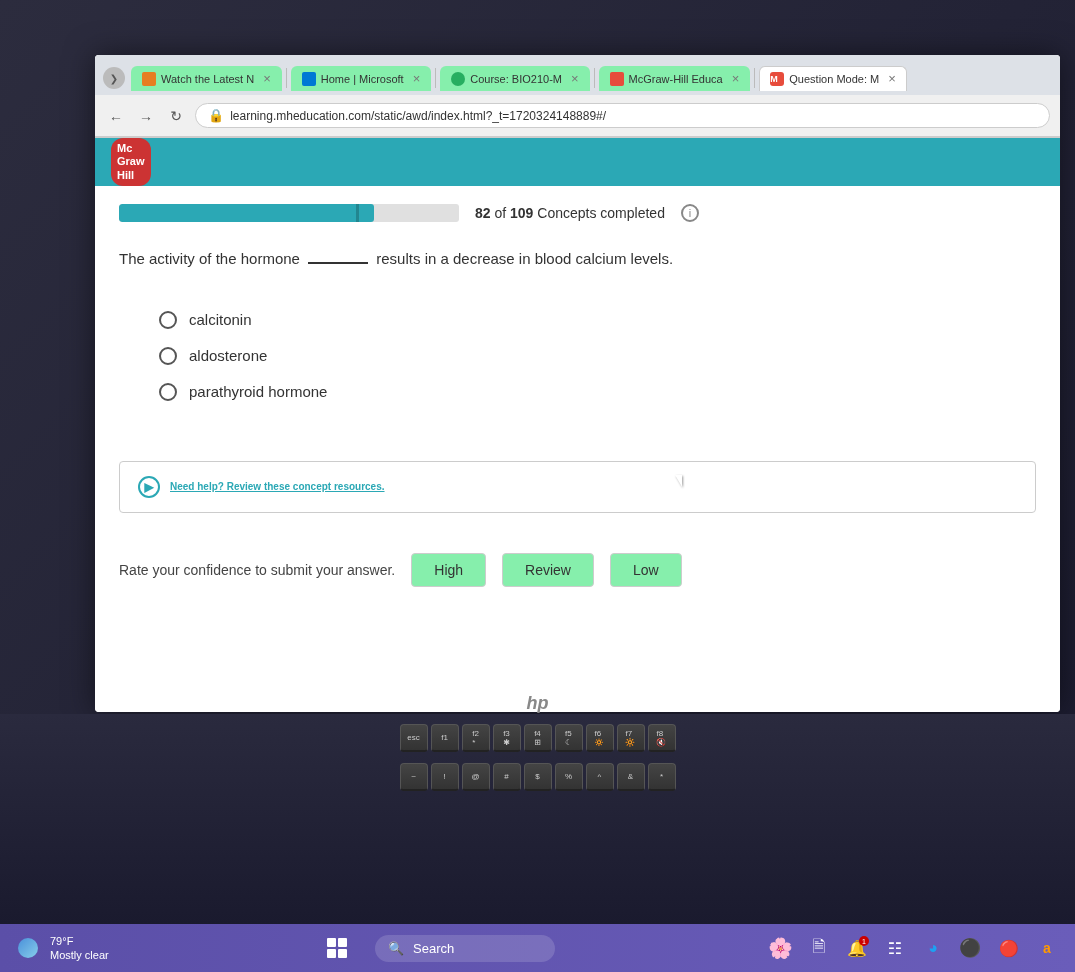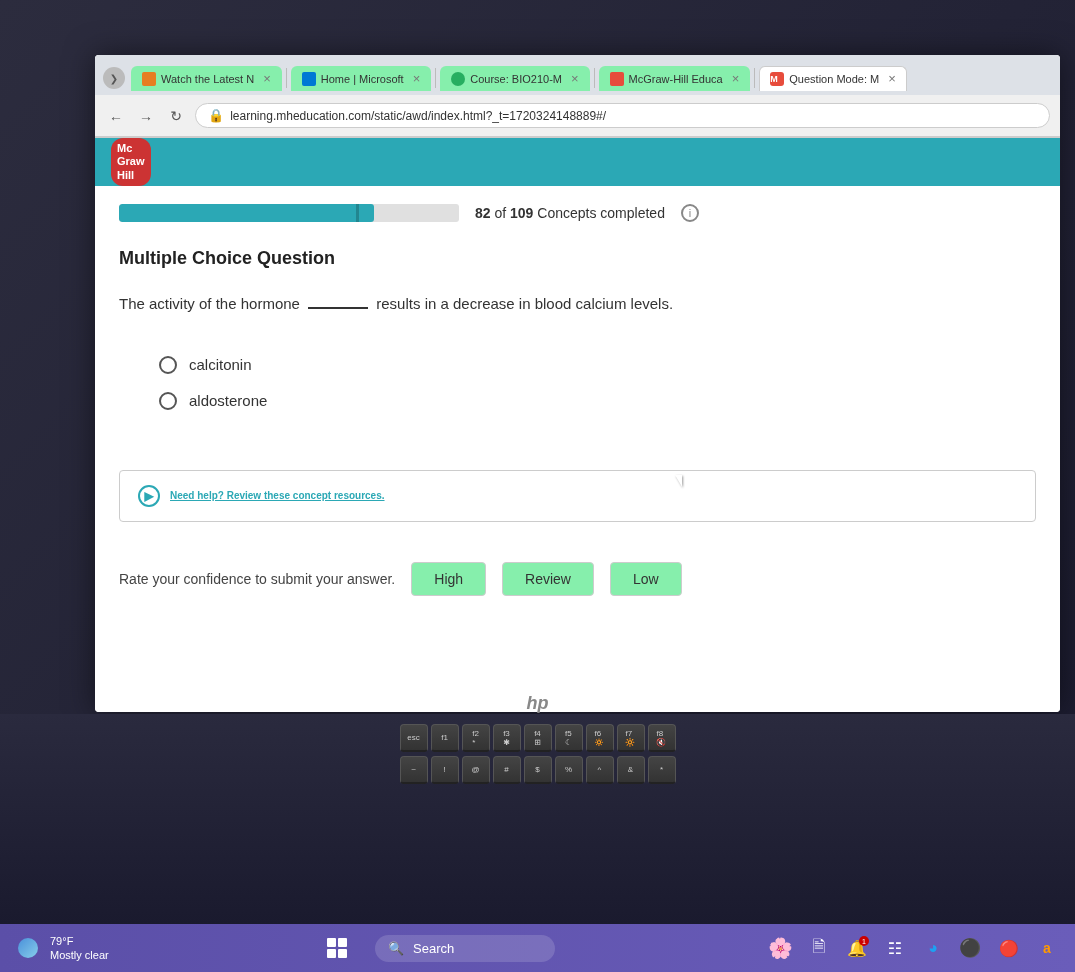--- a/index.html
+++ b/index.html
@@ -584,40 +584,43 @@
       <div class="progress-text">
         <span class="progress-bold">82</span>
         <span> of </span>
         <span class="progress-bold">109</span>
         <span>Concepts completed</span>
       </div>
       <div class="info-icon">i</div>
     </div>
 
     <div class="question-area">
-      <div class="question-type">Multiple Choice Question</div>
 
       <div class="question-text">
         <span>The activity of the hormone</span>
         <span class="blank"></span>
         <span>results in a decrease in blood calcium levels.</span>
       </div>
 
       <div class="answer-choices">
 
         <div class="answer-choice">
           <div class="radio-circle"></div>
           <span class="choice-text">calcitonin</span>
         </div>
 
         <div class="answer-choice">
           <div class="radio-circle"></div>
           <span class="choice-text">aldosterone</span>
         </div>
 
+        <div class="answer-choice">
+          <div class="radio-circle"></div>
+          <span class="choice-text">parathyroid hormone</span>
+        </div>
 
       </div>
     </div>
 
     <div class="help-section">
       <div class="help-icon">▶</div>
       <span class="help-link">Need help? Review these concept resources.</span>
     </div>
 
     <div class="confidence-section">
@@ -628,21 +631,21 @@
     </div>
 
     <div class="cursor" style="position:absolute;top:420px;left:580px;"></div>
 
   </div>
 </div>
 
 <div class="hp-logo-area">hp</div>
 
 <div class="keyboard-area">
-  <div style="display:flex;flex-direction:column;gap:4px;align-items:center;">
+  <div style="display:flex;flex-direction:column;gap:11px;align-items:center;">
     <div class="key-row">
       <div class="key">esc</div>
       <div class="key">f1</div>
       <div class="key">f2<br>*</div>
       <div class="key">f3<br>✱</div>
       <div class="key">f4<br>⊞</div>
       <div class="key">f5<br>☾</div>
       <div class="key">f6<br>🔅</div>
       <div class="key">f7<br>🔆</div>
       <div class="key">f8<br>🔇</div>

